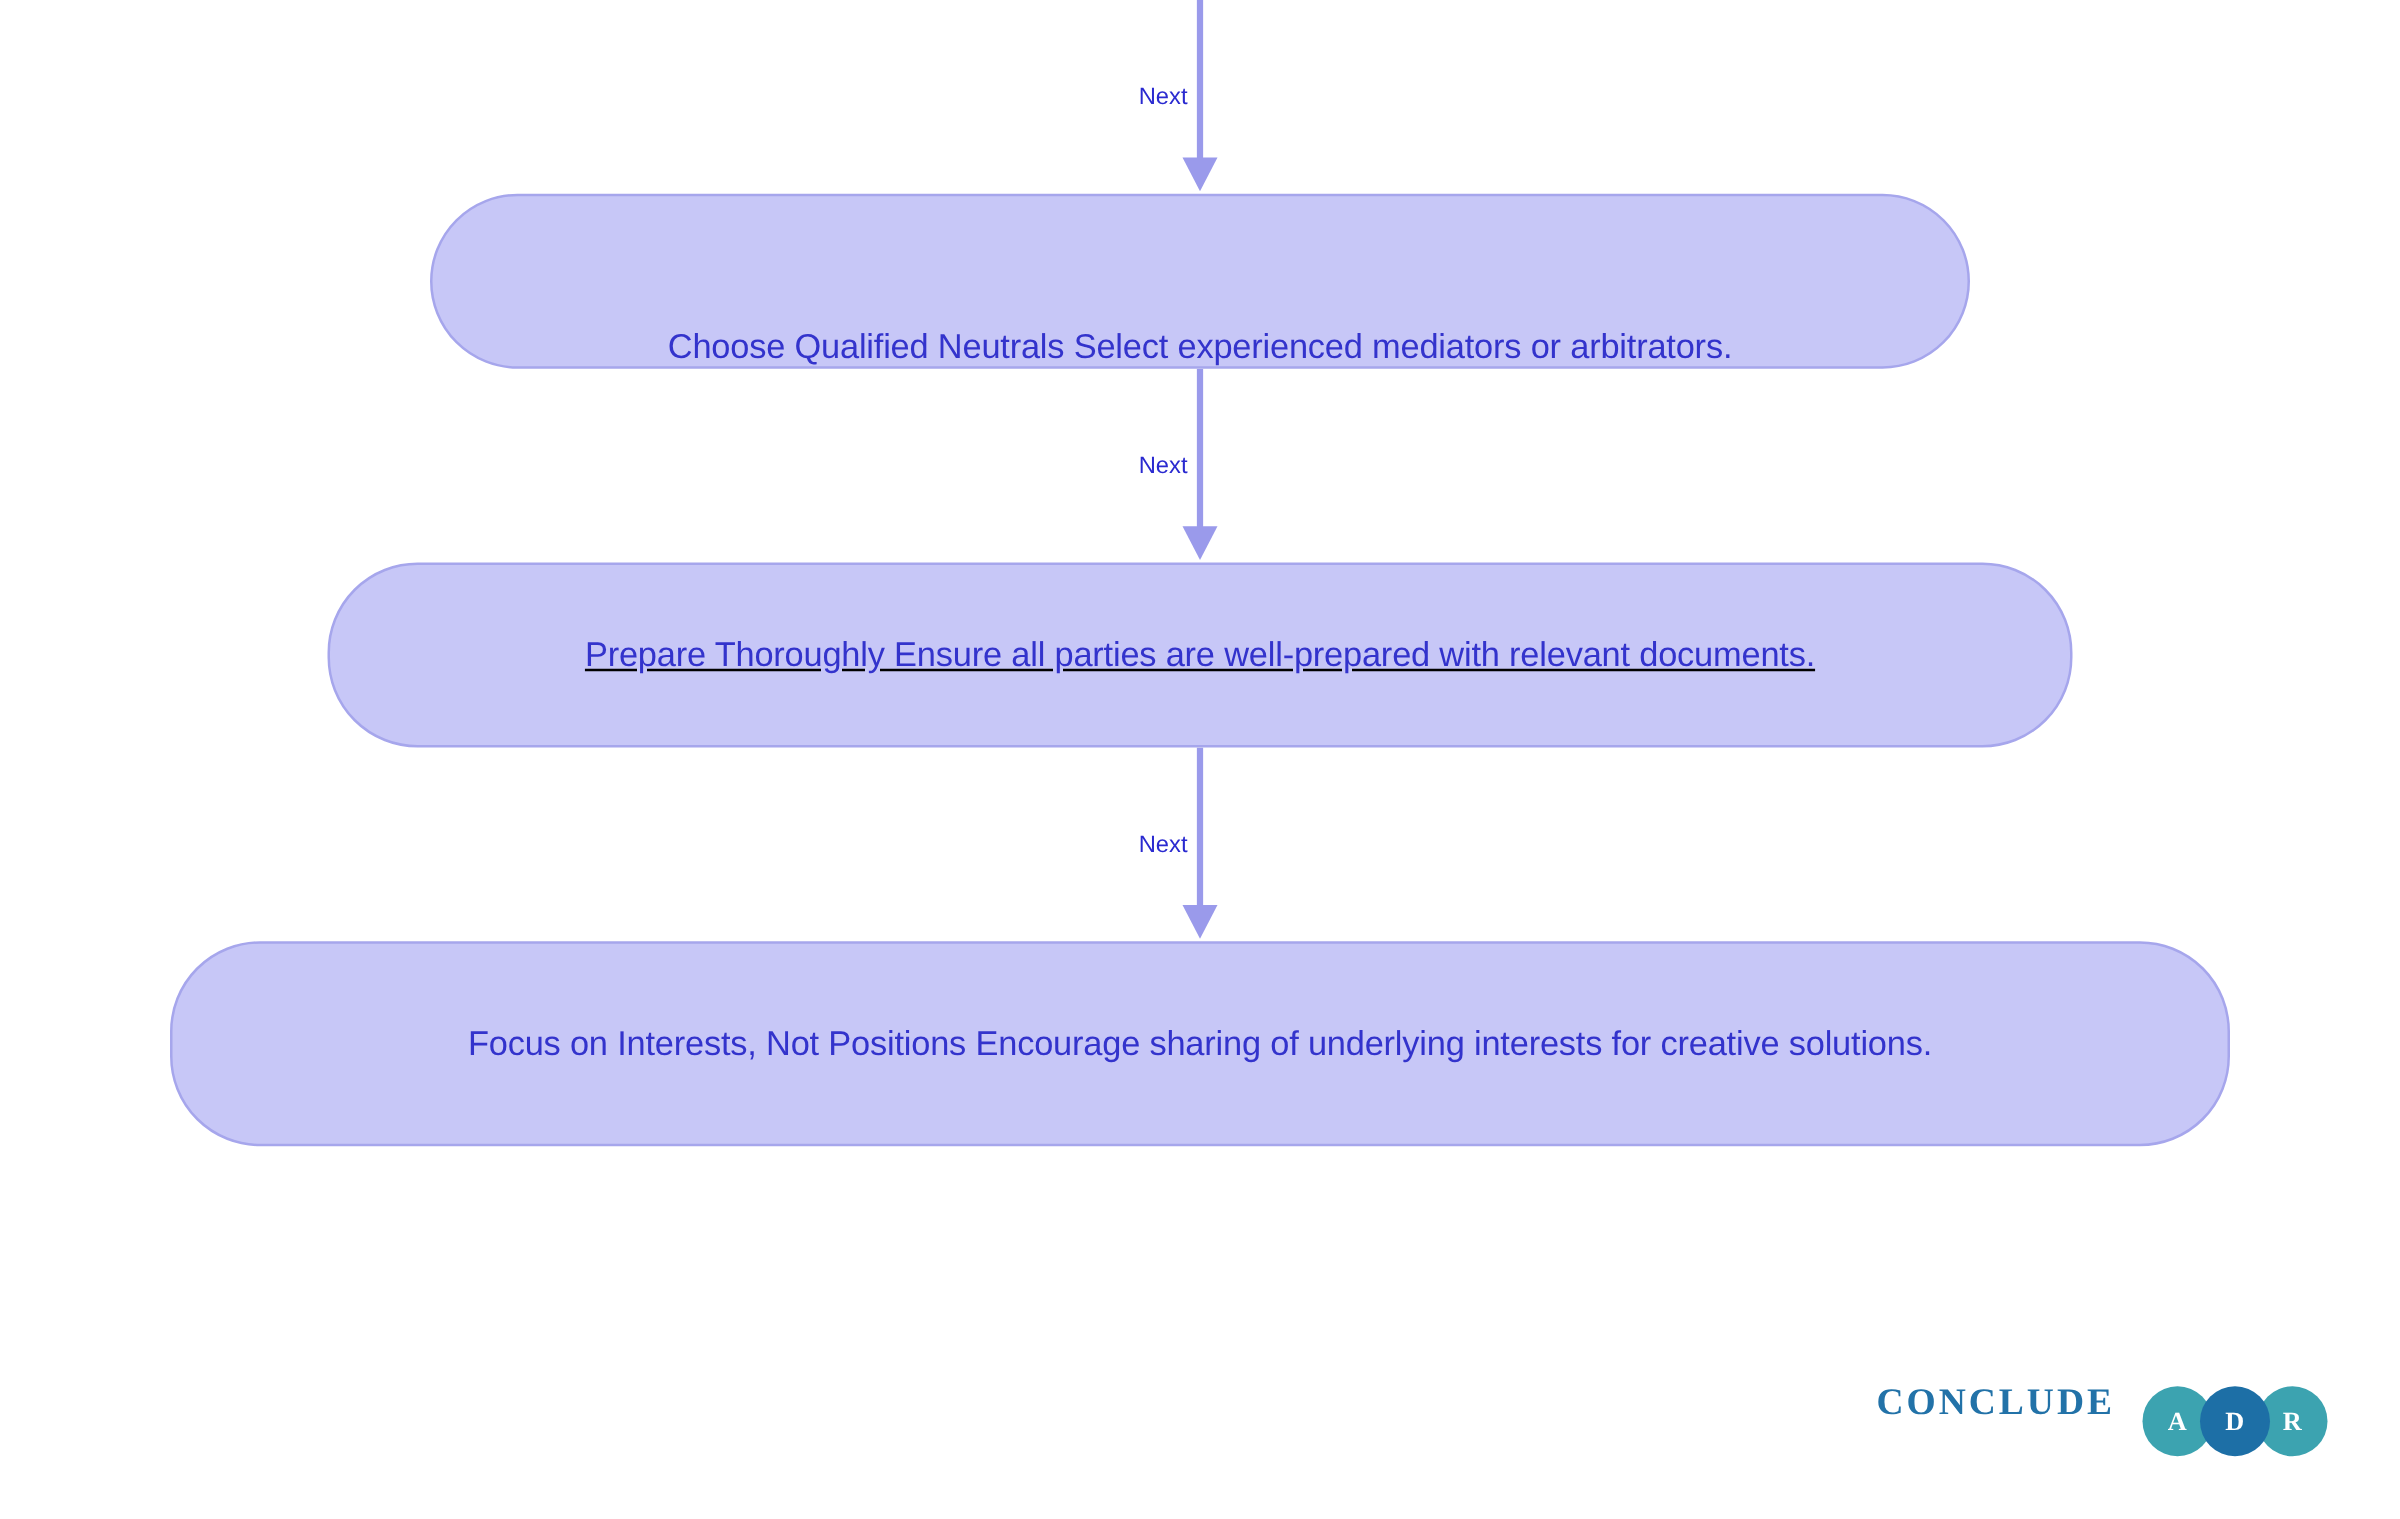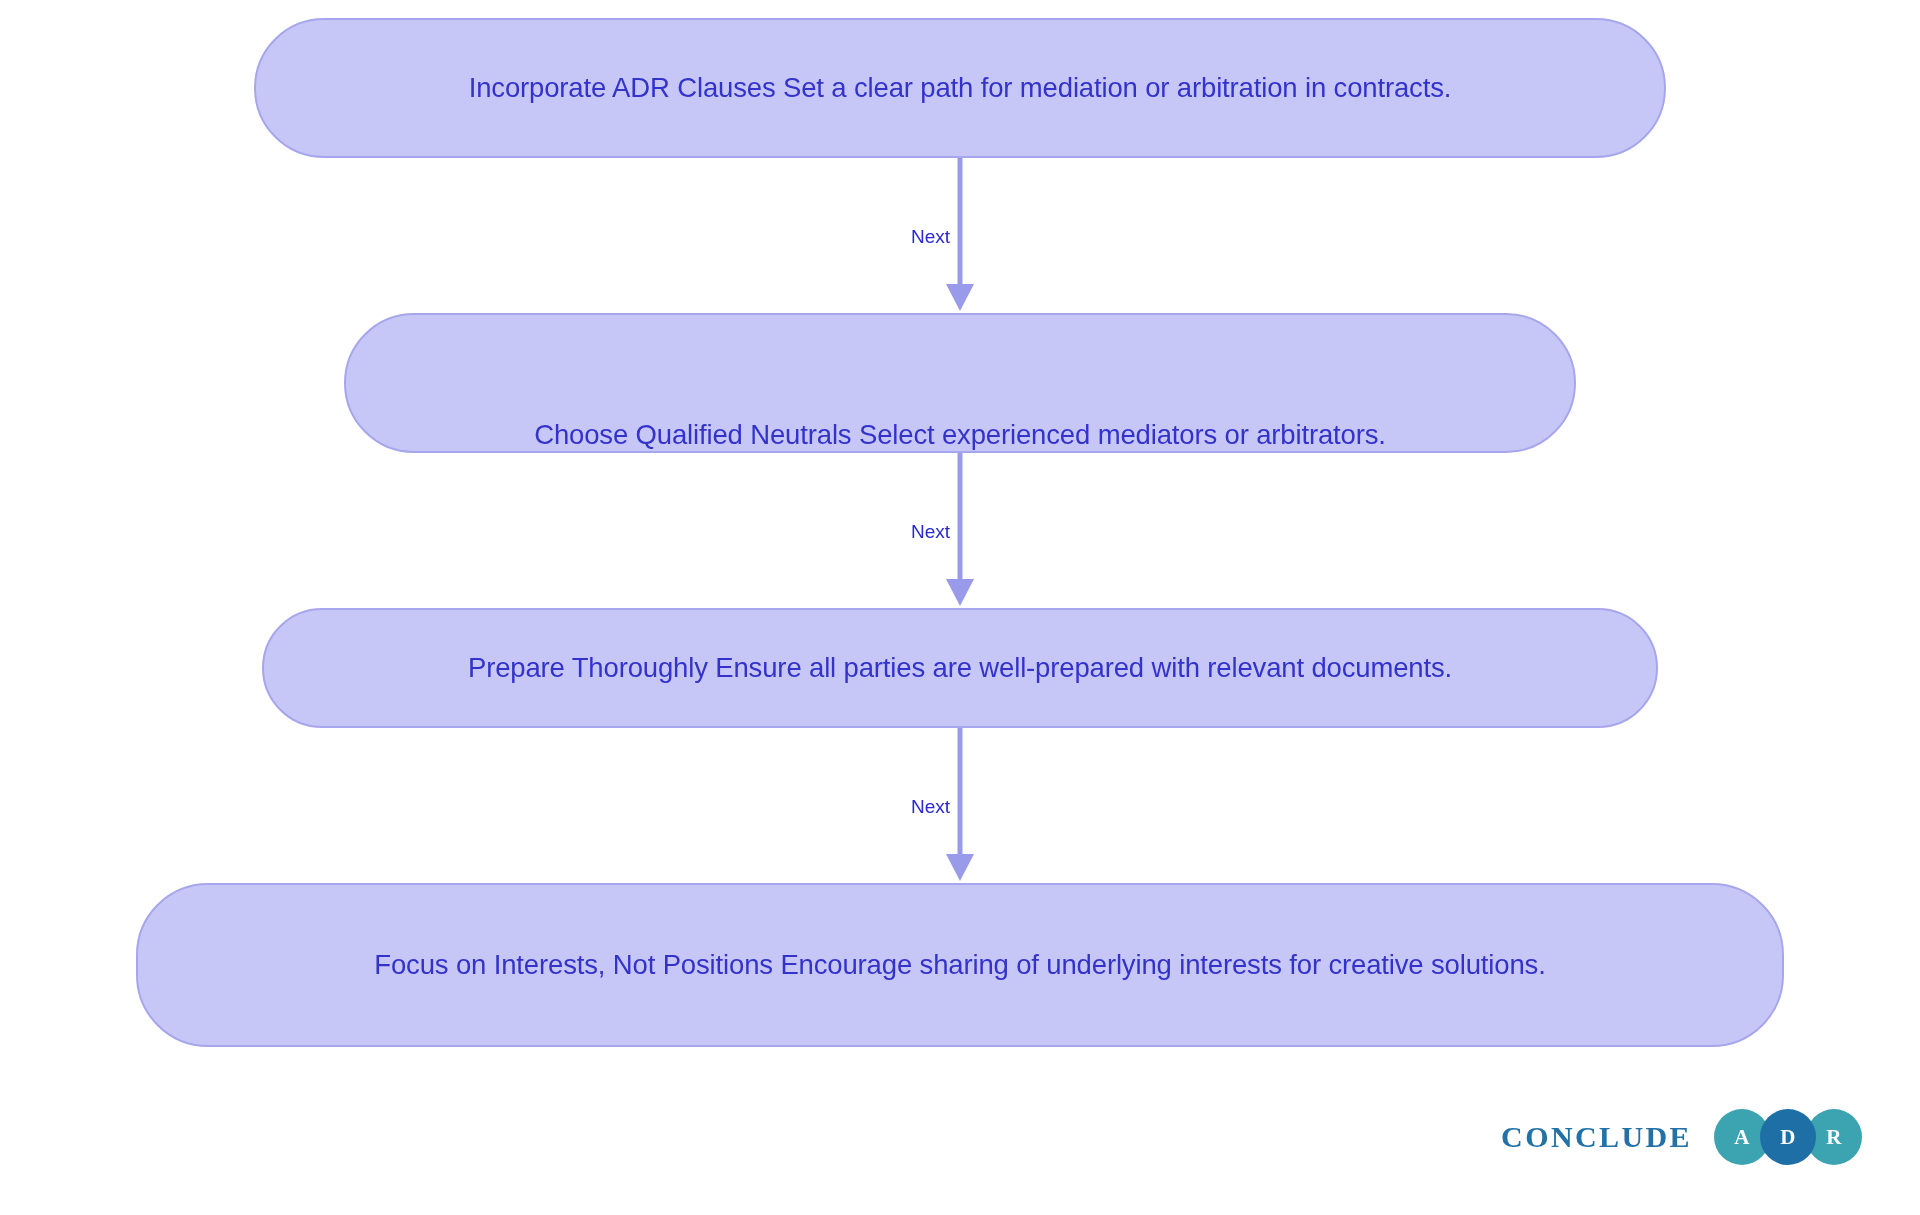--- a/index.html
+++ b/index.html
@@ -50,21 +50,21 @@
     font-family: "Liberation Sans", sans-serif;
     font-size: 27.5px;
     line-height: 1.18;
     letter-spacing: -0.15px;
     white-space: nowrap;
     text-align: center;
   }
 
   .node-1 { width: 1412px; height: 140px; margin-top: 18px; }
   .node-2 { width: 1232px; height: 140px; align-items: flex-end; }
-  .node-3 { width: 1396px; height: 120px; }
+  .node-3 { width: 1396px; height: 148px; text-decoration: underline; }
   .node-4 { width: 1648px; height: 164px; }
 
   
   .connector {
     position: relative;
     width: 340px;
     height: 155px;
     display: block;
   }
   .connector-svg {
@@ -87,21 +87,21 @@
     line-height: 1;
     white-space: nowrap;
   }
 
   
   .brand {
     position: absolute;
     right: 58px;
     bottom: 48px;
     display: flex;
-    align-items: center;
+    align-items: flex-start;
     gap: 22px;
   }
   .brand-wordmark {
     color: #2272a8;
     font-family: "Liberation Serif", serif;
     font-size: 30px;
     font-weight: 700;
     letter-spacing: 2.4px;
     line-height: 1;
     white-space: nowrap;
@@ -129,23 +129,20 @@
   .brand-circle.c-d { background: #1d6fa6; margin-right: -10px; z-index: 3; }
   .brand-circle.c-r { background: #3ca3b0; z-index: 2; }
 </style>
 </head>
 <body>
 
 <div id="flow-root">
 
   <div class="flow-column">
 
-    <div class="node node-1">
-      <span class="node-label">Incorporate ADR Clauses Set a clear path for mediation or arbitration in contracts.</span>
-    </div>
 
     <div class="connector">
       <svg class="connector-svg" viewBox="0 0 340 155">
         <line x1="170" y1="0" x2="170" y2="128" stroke="#9a9aeb" stroke-width="5"></line>
         <polygon points="156,126 184,126 170,153" fill="#9a9aeb"></polygon>
       </svg>
       <span class="connector-label">Next</span>
     </div>
 
     <div class="node node-2">

